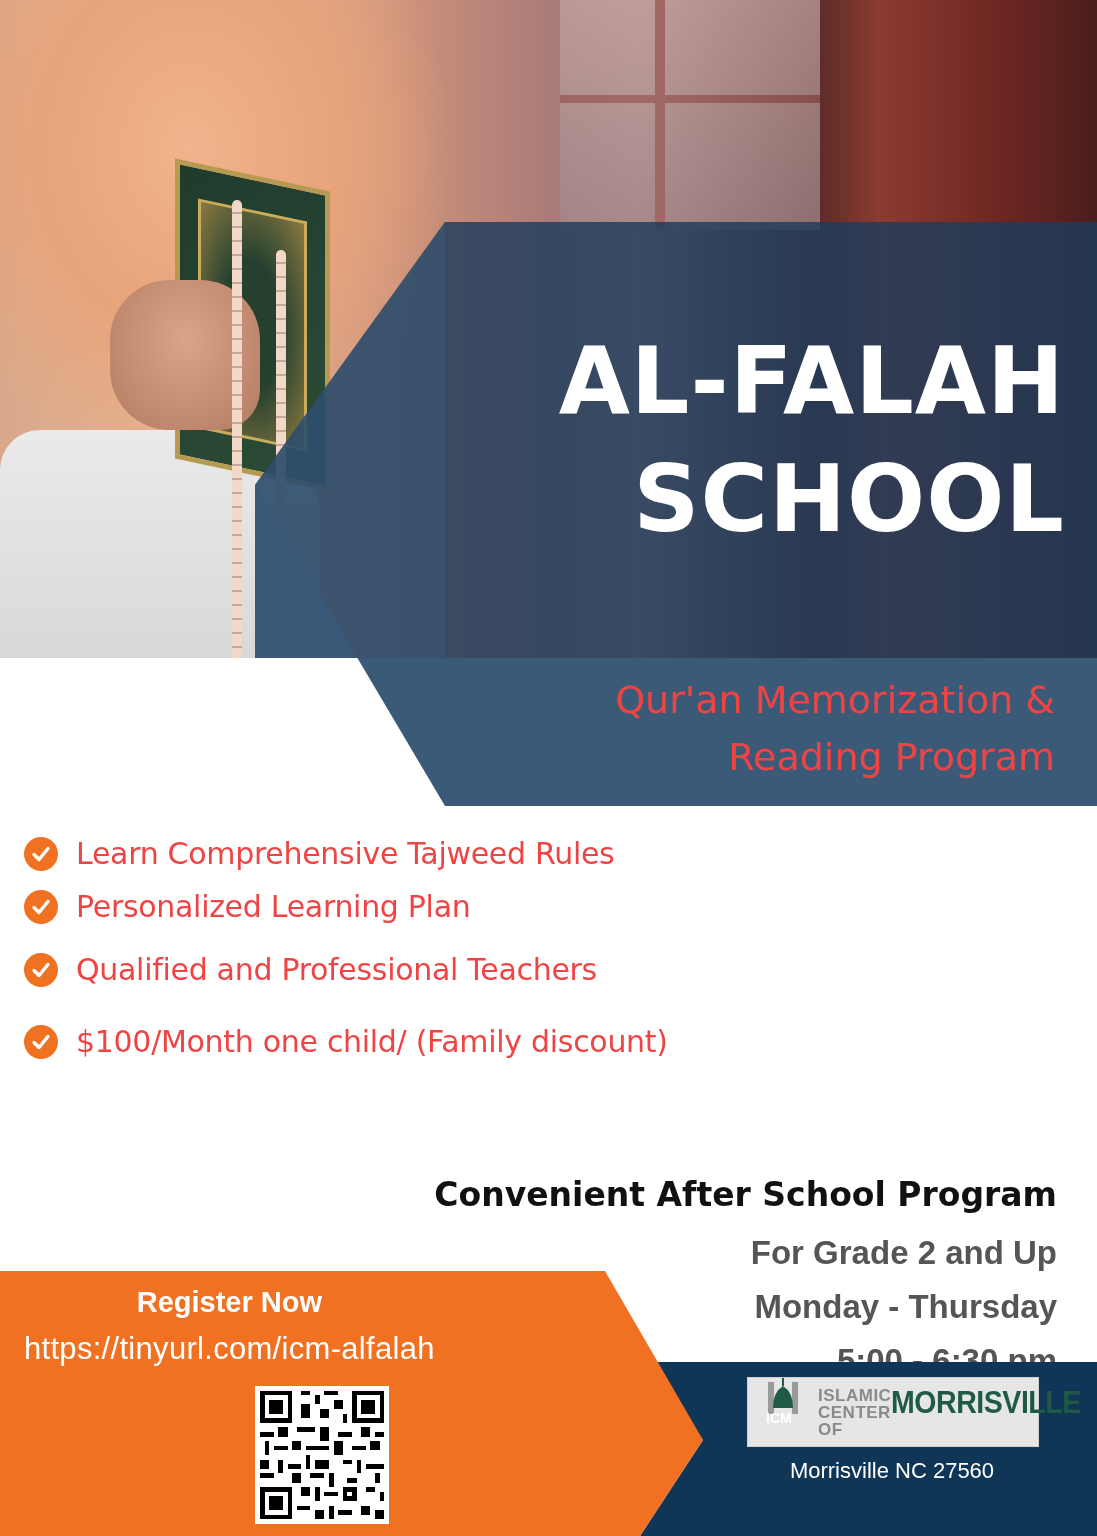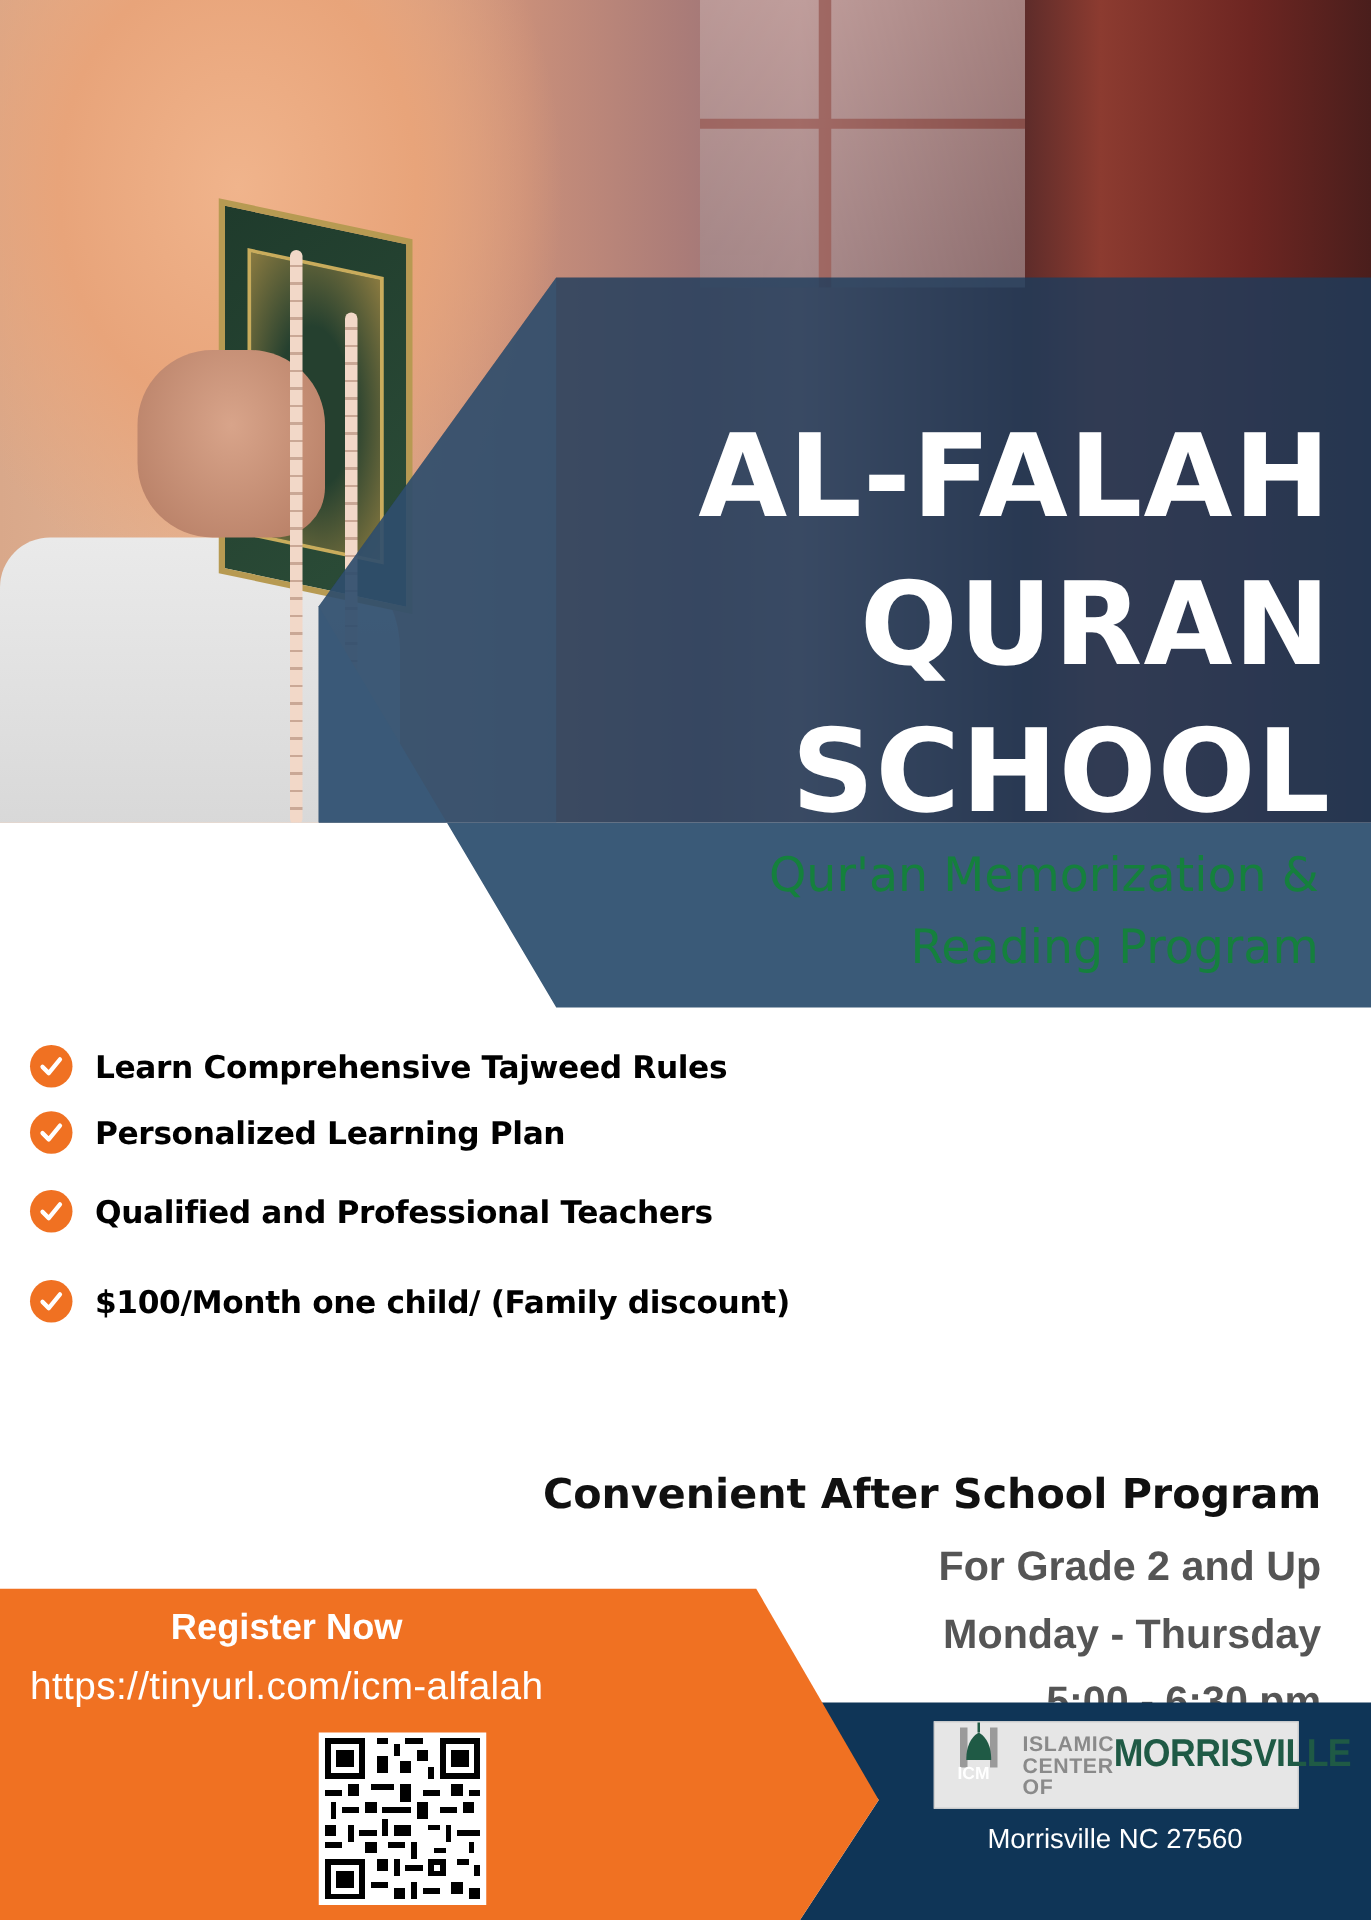--- a/index.html
+++ b/index.html
@@ -14,25 +14,25 @@
   .photo .book::after{content:"";position:absolute;left:18px;top:30px;right:18px;bottom:30px;border:3px solid #c9ac5c;background:radial-gradient(ellipse at center,#25402f 40%,#8a7a40 100%);}
   .photo .hand{position:absolute;left:110px;top:280px;width:150px;height:150px;background:radial-gradient(ellipse at 50% 40%,#d8a48a,#b47b62);border-radius:60px 60px 40px 60px;}
   .photo .beads{position:absolute;left:232px;top:200px;width:10px;height:460px;background:repeating-linear-gradient(180deg,#f2d8c8 0 12px,#caa896 12px 14px);border-radius:5px;}
   .photo .beads2{position:absolute;left:276px;top:250px;width:10px;height:380px;background:repeating-linear-gradient(180deg,#f2d8c8 0 12px,#caa896 12px 14px);border-radius:5px;}
   .photo .window{position:absolute;left:560px;top:0;width:260px;height:230px;background:linear-gradient(180deg,#c4a6a4,#a28a8c);opacity:.7;}
   .photo .window::before{content:"";position:absolute;left:95px;top:0;width:10px;height:230px;background:#9a5e58;}
   .photo .window::after{content:"";position:absolute;left:0;top:95px;width:260px;height:8px;background:#9a5e58;}
   .title-panel{position:absolute;left:0;top:0;width:1097px;height:810px;}
   .title-panel svg{position:absolute;left:0;top:0;}
   .title{position:absolute;right:32px;top:275px;text-align:right;color:#ffffff;font-weight:700;font-size:92px;line-height:118px;letter-spacing:1px;font-family:"DejaVu Sans","Liberation Sans",sans-serif;margin-top:48px;}
-  .subtitle{position:absolute;right:42px;top:672px;text-align:right;color:#15803d;font-size:38px;line-height:57px;font-family:"DejaVu Sans","Liberation Sans",sans-serif;}
+  .subtitle{position:absolute;right:42px;top:672px;text-align:right;color:#ef4444;font-size:38px;line-height:57px;font-family:"DejaVu Sans","Liberation Sans",sans-serif;}
   .features{position:absolute;left:24px;top:828px;}
   .feature{display:flex;align-items:center;position:absolute;left:0;white-space:nowrap;}
   .check{width:34px;height:34px;border-radius:50%;background:#f07122;display:flex;align-items:center;justify-content:center;margin-right:18px;flex-shrink:0;}
-  .feature-text{font-size:25px;font-weight:700;color:#000000;font-family:"DejaVu Sans","Liberation Sans",sans-serif;letter-spacing:-0.3px;}
+  .feature-text{font-size:30px;font-weight:400;color:#ef4444;font-family:"DejaVu Sans","Liberation Sans",sans-serif;letter-spacing:-0.3px;}
   .schedule{position:absolute;right:40px;top:1170px;text-align:right;}
   .schedule .headline{font-size:33px;font-weight:700;color:#111111;font-family:"DejaVu Sans",sans-serif;line-height:50px;white-space:nowrap;}
   .schedule .line{font-size:33px;font-weight:700;color:#555555;font-family:"Liberation Sans",sans-serif;line-height:54px;white-space:nowrap;}
   .bottom svg{position:absolute;left:0;top:0;}
   .register{position:absolute;left:24px;top:1286px;color:#ffffff;}
   .register .label{font-size:29px;font-weight:700;font-family:"Liberation Sans",sans-serif;text-align:center;}
   .register .url{font-size:31px;font-family:Liberation Sans, sans-serif;margin-top:12px;letter-spacing:0.3px;}
   .qr{position:absolute;left:255px;top:1386px;width:134px;height:138px;background:#ffffff;}
   .logo{position:absolute;left:747px;top:1377px;width:290px;height:68px;background:#e6e6e6;border:1px solid #cfcfcf;display:flex;align-items:center;}
   .logo-mark{width:70px;height:88px;position:relative;}
@@ -54,21 +54,20 @@
 </div>
 
 <div class="title-panel">
   <svg width="1097" height="810">
     <polygon points="445,222 1097,222 1097,658 255,658 255,485" fill="#1d3c5c" fill-opacity="0.82"></polygon>
     <polygon points="255,658 1097,658 1097,806 445,806 255,485" fill="#3a5a78"></polygon>
     <polygon points="255,485 445,222 445,658 255,658" fill="#3a5a78" fill-opacity="0.55"></polygon>
   </svg>
   <div class="title">
     <div>AL-FALAH</div>
-    <div>QURAN</div>
     <div>SCHOOL</div>
   </div>
   <div class="subtitle">
     <div>Qur'an Memorization &amp;</div>
     <div>Reading Program</div>
   </div>
 </div>
 
 <div class="features">
   <div class="feature" style="top:8px;">

